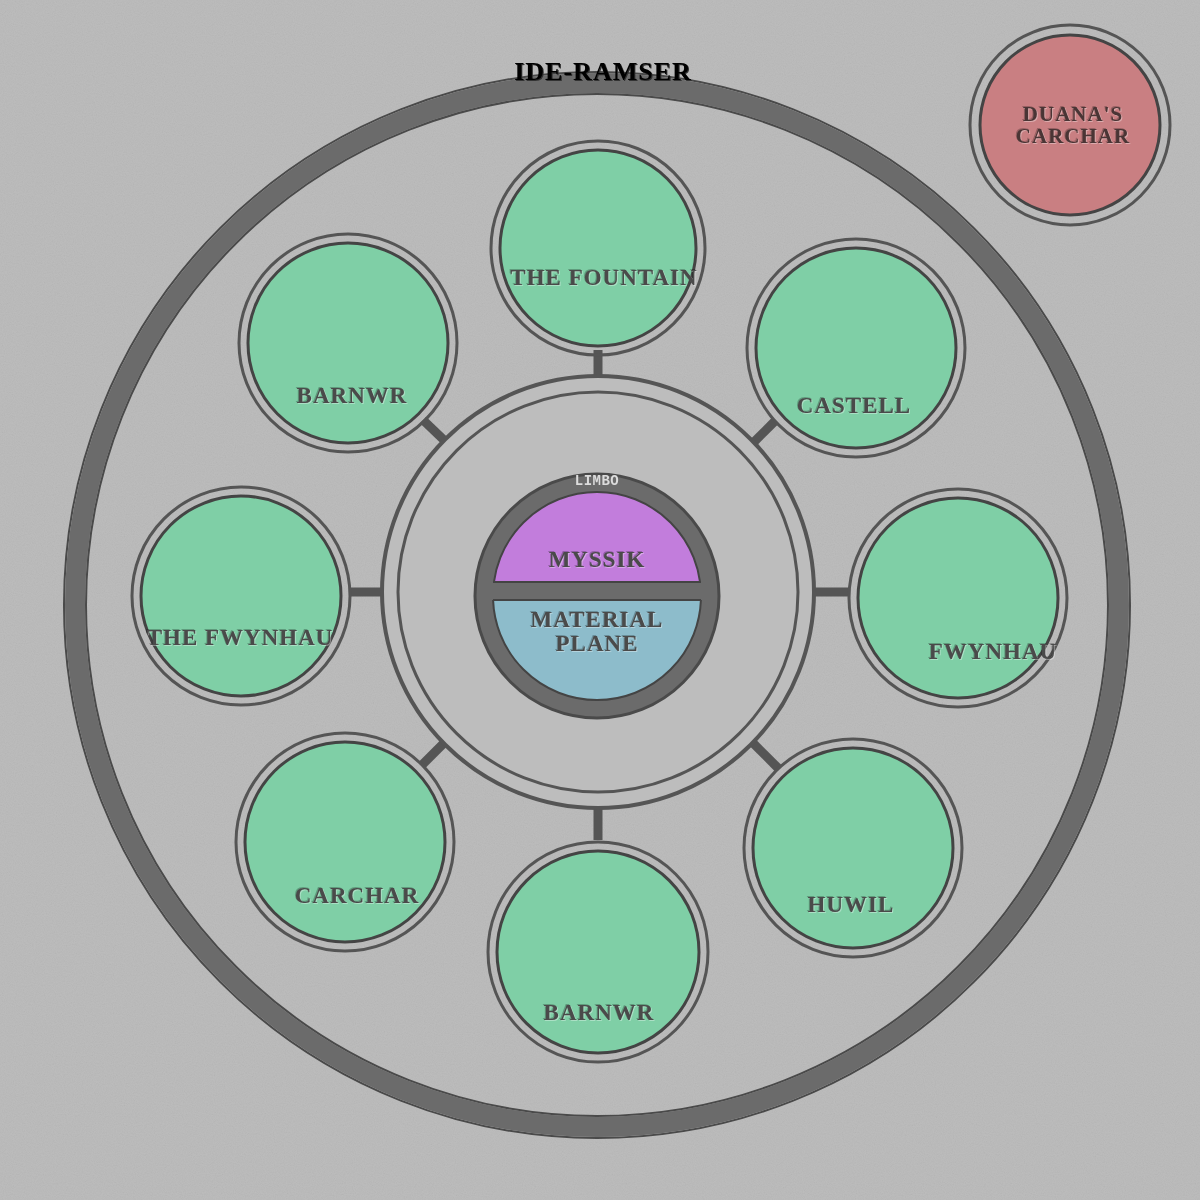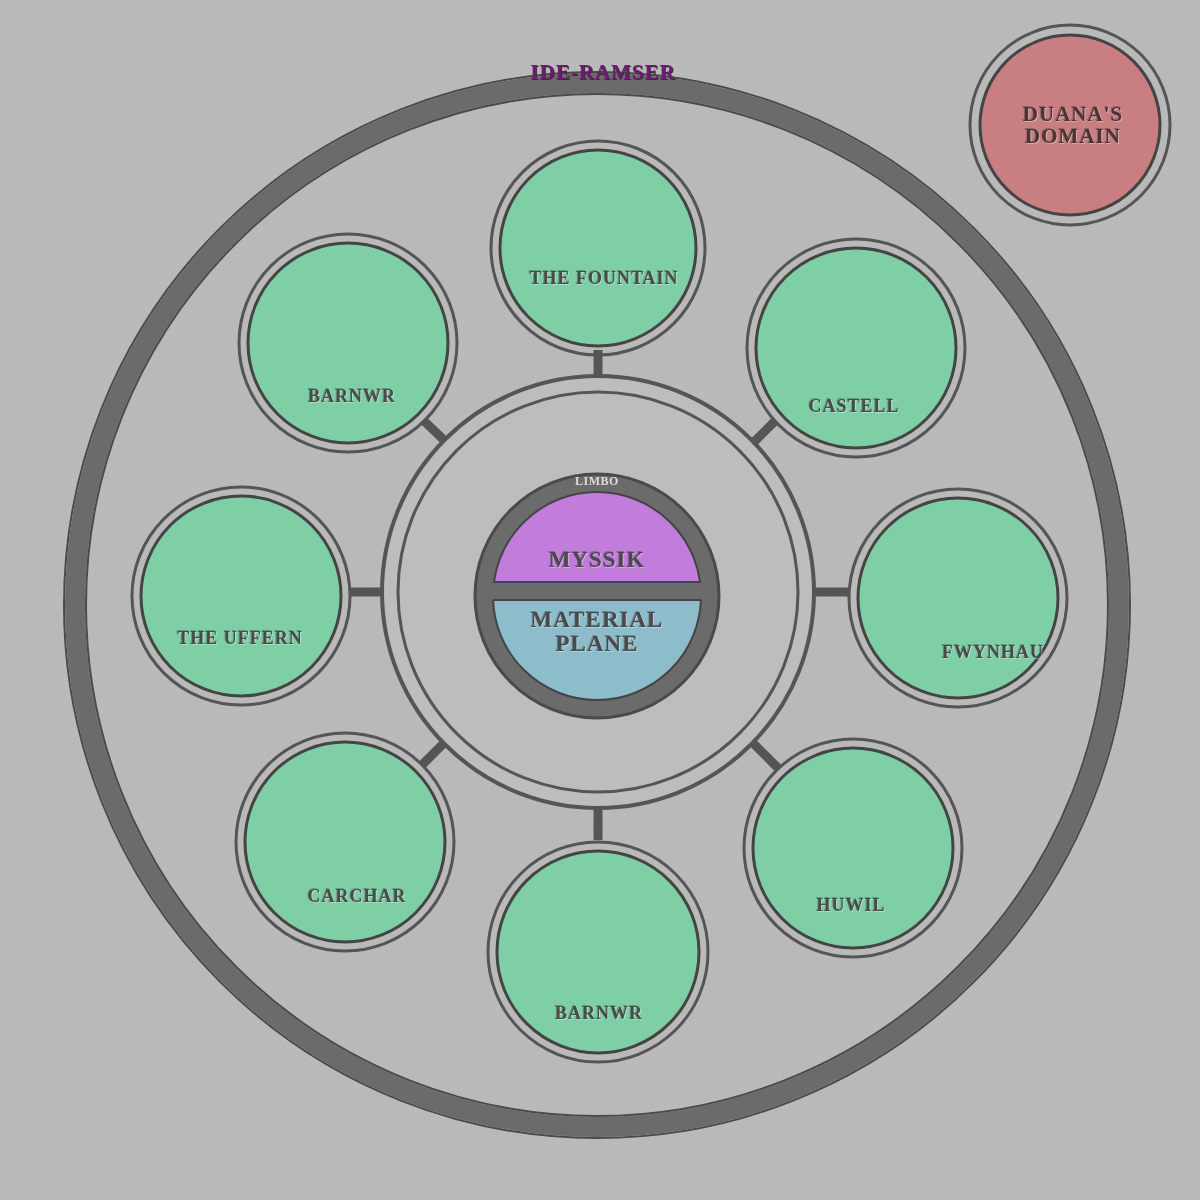--- a/index.html
+++ b/index.html
@@ -15,24 +15,24 @@
     transform: translate(-50%, -50%);
     text-align: center;
     font-family: "Liberation Serif", "DejaVu Serif", serif;
     font-weight: bold;
     color: #4a4a4a;
     letter-spacing: 1px;
     line-height: 1.05;
     white-space: nowrap;
     text-shadow: 1px 1px 0 rgba(255,255,255,0.35), -1px -1px 0 rgba(0,0,0,0.25);
   }
-  .label.plane { font-size: 18px; }
+  .label.plane { font-size: 23px; }
   .label.core { font-size: 23px; }
-  .label.ring-title { font-size: 21px; color: #701a75; text-shadow: 1px 1px 0 #333; }
-  .label.limbo { font-size: 12px; color: #dcdcdc; text-shadow: none; letter-spacing: 0.5px; }
+  .label.ring-title { font-size: 26px; color: #000000; text-shadow: 1px 1px 0 #333; }
+  .label.limbo { font-size: 14px; color: #dcdcdc; text-shadow: none; letter-spacing: 0.5px; font-family: Liberation Mono, monospace; }
   .label.elemental { font-size: 21px; }
   .label.domain { font-size: 21px; color: #4a3535; }
 </style>
 </head>
 <body>
 
 <div class="stage">
   <svg class="diagram" width="1200" height="1200" viewBox="0 0 1200 1200">
     <defs>
       <filter id="grain" x="0" y="0" width="100%" height="100%">
@@ -126,18 +126,18 @@
   <div class="label core" style="left:597px;top:560px;">MYSSIK</div>
   <div class="label core" style="left:597px;top:632px;white-space:pre;">MATERIAL
 PLANE</div>
 
   <div class="label plane" style="left:604px;top:278px;">THE FOUNTAIN</div>
   <div class="label plane" style="left:854px;top:396px;margin-top:10px;">CASTELL</div>
   <div class="label plane" style="left:993px;top:652px;">FWYNHAU</div>
   <div class="label plane" style="left:851px;top:905px;">HUWIL</div>
   <div class="label plane" style="left:599px;top:1013px;">BARNWR</div>
   <div class="label plane" style="left:357px;top:896px;">CARCHAR</div>
-  <div class="label plane" style="left:240px;top:638px;">THE UFFERN</div>
+  <div class="label plane" style="left:240px;top:638px;">THE FWYNHAU</div>
   <div class="label plane" style="left:352px;top:396px;">BARNWR</div>
 
   <div class="label domain" style="left:1073px;top:125px;white-space:pre;">DUANA'S
-DOMAIN</div>
+CARCHAR</div>
 </div>
 
 </body></html>

